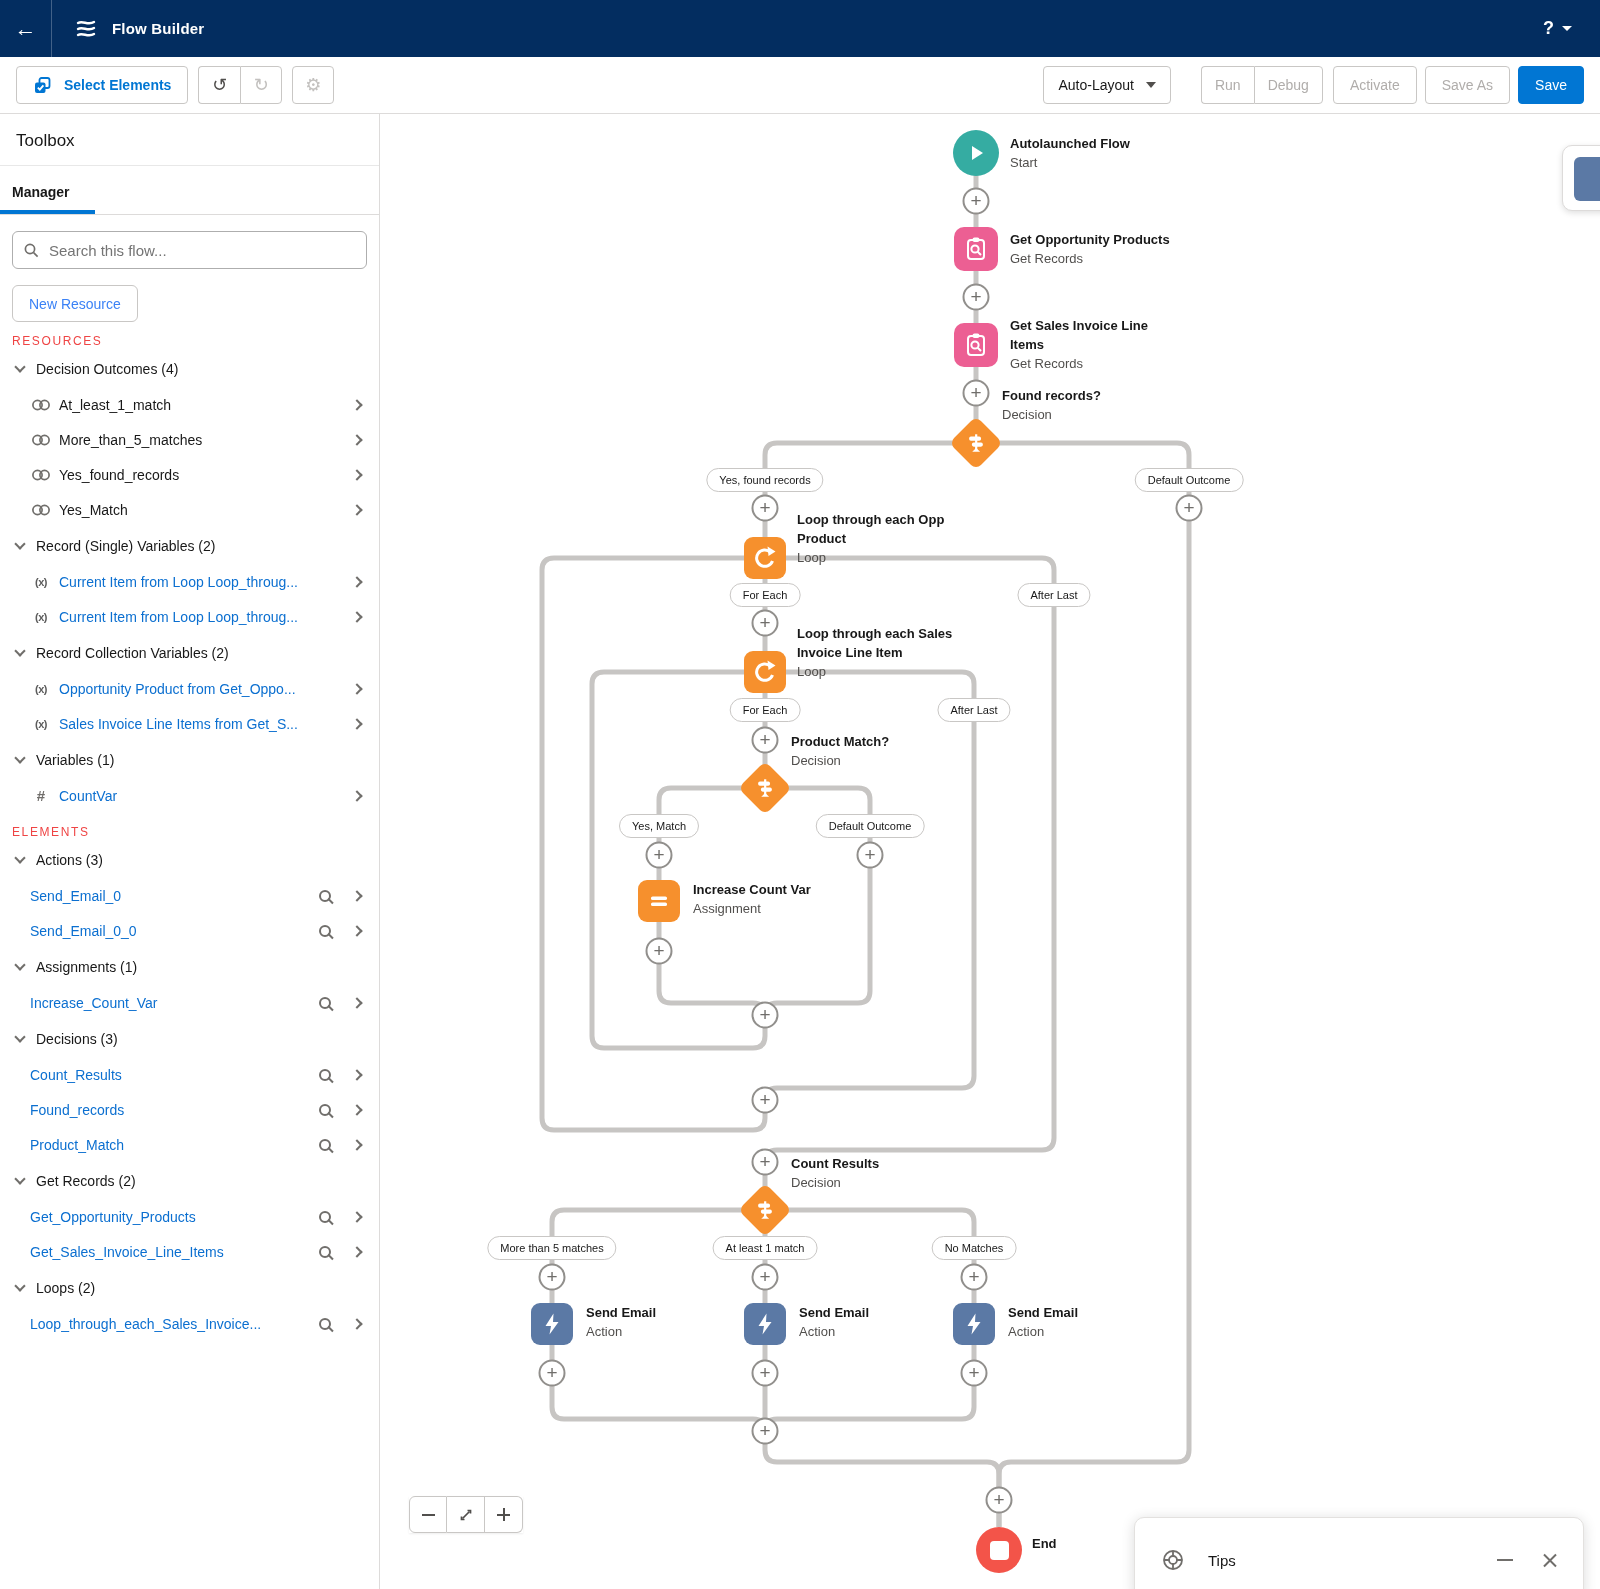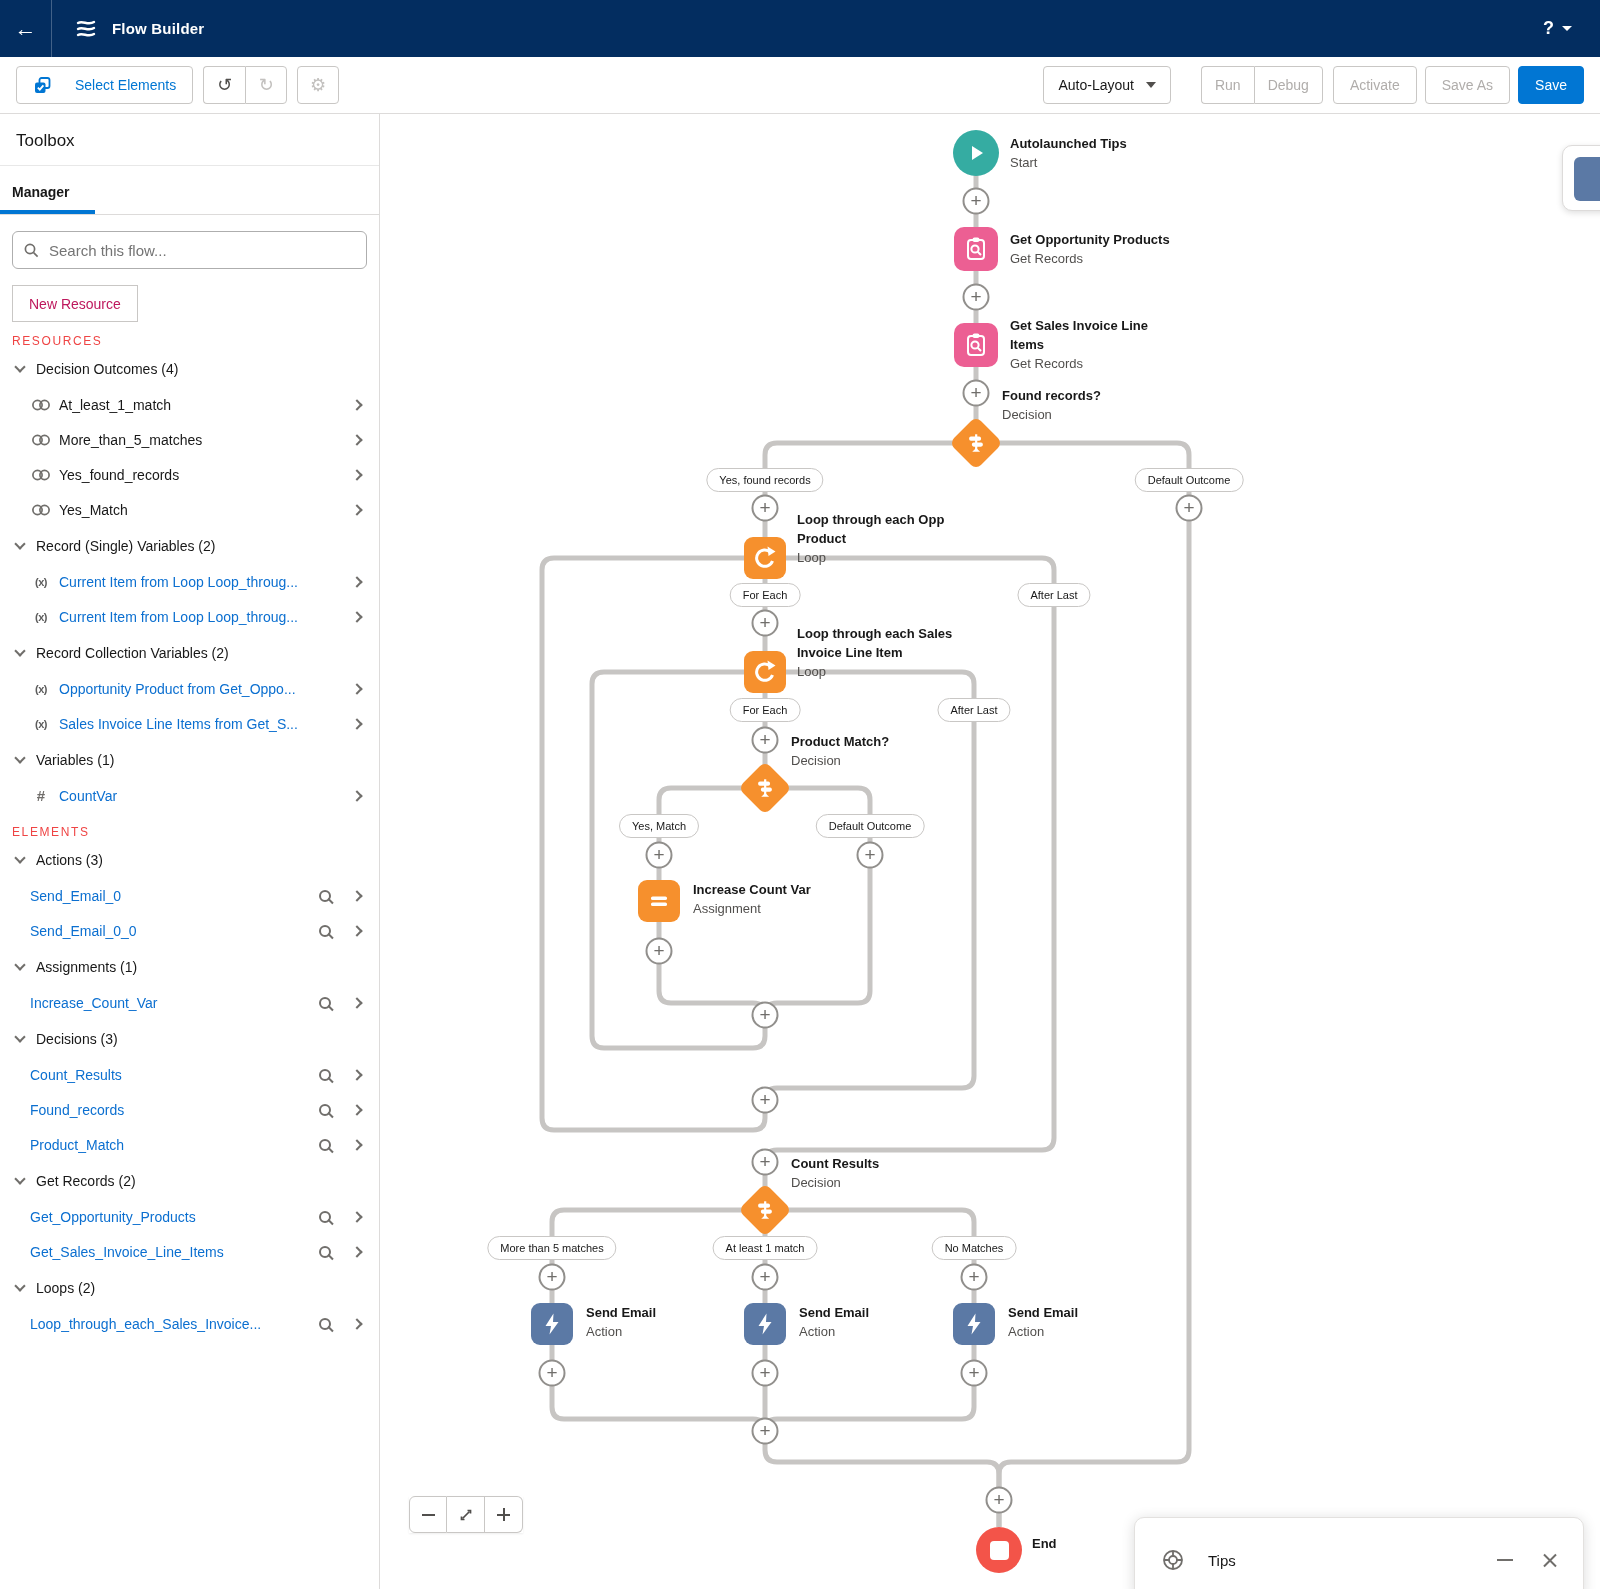--- a/index.html
+++ b/index.html
@@ -11,21 +11,21 @@
     font-size:22px;cursor:pointer;border-right:1px solid rgba(255,255,255,.25)}
   .logo{margin:0 14px 0 22px;display:flex;align-items:center}
   .apptitle{font-size:15px;font-weight:700;letter-spacing:.2px}
   .helpbtn{margin-left:auto;margin-right:28px;display:flex;align-items:center;gap:8px;cursor:pointer}
   .helpq{font-size:18px;font-weight:700}
   .caret-w{width:0;height:0;border-left:5px solid transparent;border-right:5px solid transparent;border-top:5px solid #fff}
   
   .toolbar{height:57px;background:#fff;border-bottom:1px solid #dddbda;display:flex;align-items:center;padding:0 16px}
   .btn{height:38px;border:1px solid #c9c7c5;border-radius:4px;background:#fff;display:flex;
     align-items:center;justify-content:center;font-size:14px;padding:0 16px;cursor:pointer;white-space:nowrap}
-  .btn.blue-text{color:#0176d3;gap:23px;font-weight:400}
+  .btn.blue-text{color:#0176d3;gap:12px;font-weight:700}
   .btn.disabled{color:#b0adab}
   .btn.primary{background:#0176d3;border-color:#0176d3;color:#fff}
   .group{display:flex}
   .group .btn{border-radius:0;border-right-width:0;padding:0 13px}
   .group .btn:first-child{border-radius:4px 0 0 4px}
   .group .btn:last-child{border-radius:0 4px 4px 0;border-right-width:1px}
   .icnbtn{width:42px;padding:0}
   .glyph-dark{color:#514f4d;font-size:18px}
   .glyph-grey{color:#c3c1bf;font-size:18px}
   .tb-left{display:flex;gap:10px;align-items:center}
@@ -42,21 +42,21 @@
   .tabrow{position:relative;height:49px;border-bottom:1px solid #dddbda}
   .tabrow .tab{position:absolute;left:12px;bottom:14px;font-size:14px;font-weight:700}
   .tabrow .underline{position:absolute;left:0;bottom:0;width:95px;height:4px;background:#0176d3}
   .searchwrap{padding:16px 12px 0}
   .searchbox{position:relative}
   .searchbox input{width:100%;height:38px;border:1px solid #aeaeae;border-radius:6px;
     padding:0 12px 0 36px;font-size:15px;color:#181818;outline:none;font-family:inherit}
   .searchbox input::placeholder{color:#747474}
   .s-mag{position:absolute;left:12px;top:12px}
   .newres{margin:16px 12px 0;display:inline-flex}
-  .newres .btn{color:#be185d;height:37px;border-radius:0}
+  .newres .btn{color:#3b82f6;height:37px;border-radius:6px}
   .cat{font-size:12px;color:#ef4444;letter-spacing:1.6px;margin:12px 0 2px 12px}
   .sec{display:flex;align-items:center;gap:12px;padding:0 16px;height:37px;cursor:pointer}
   .sec .lbl{font-size:14px;color:#181818}
   .srow{display:flex;align-items:center;height:35px;padding:0 18px 0 30px;cursor:pointer}
   .srow .ic{width:22px;display:flex;justify-content:center;margin-right:7px;flex:none}
   .srow .lbl{font-size:14px;flex:1;white-space:nowrap;overflow:hidden}
   .srow .lbl.dark{color:#181818}
   .srow .lbl.link{color:#0b6fd0}
   .srow.noicon{padding-left:30px}
   .chev{width:8px;height:8px;border-right:2px solid #706e6b;border-top:2px solid #706e6b;flex:none}
@@ -474,21 +474,21 @@
     <div class="pill" style="left:594px;top:1134px">No Matches</div>
 
     <div class="node" style="left:596px;top:39px">
       <div class="sq start-c">
         <svg width="20" height="20" viewBox="0 0 20 20">
             <polygon points="6,3 6,17 17,10" fill="#fff"></polygon>
           </svg>
       </div>
     </div>
     <div class="nlabel" style="left:630px;top:20px">
-      <div class="t">Autolaunched Tips</div>
+      <div class="t">Autolaunched Flow</div>
       <div class="s">Start</div>
     </div>
 
     <div class="node" style="left:596px;top:135px">
       <div class="sq pinksq">
         <svg width="26" height="26" viewBox="0 0 26 26" fill="none" stroke="#fff" stroke-width="2">
           <rect x="5" y="4" width="16" height="19" rx="3"></rect>
           <rect x="9.5" y="1.5" width="7" height="4.5" rx="2" fill="#fff" stroke="none"></rect>
           <circle cx="12" cy="13" r="3.6"></circle>
             <path d="M14.7 15.7 L18 19"></path>

